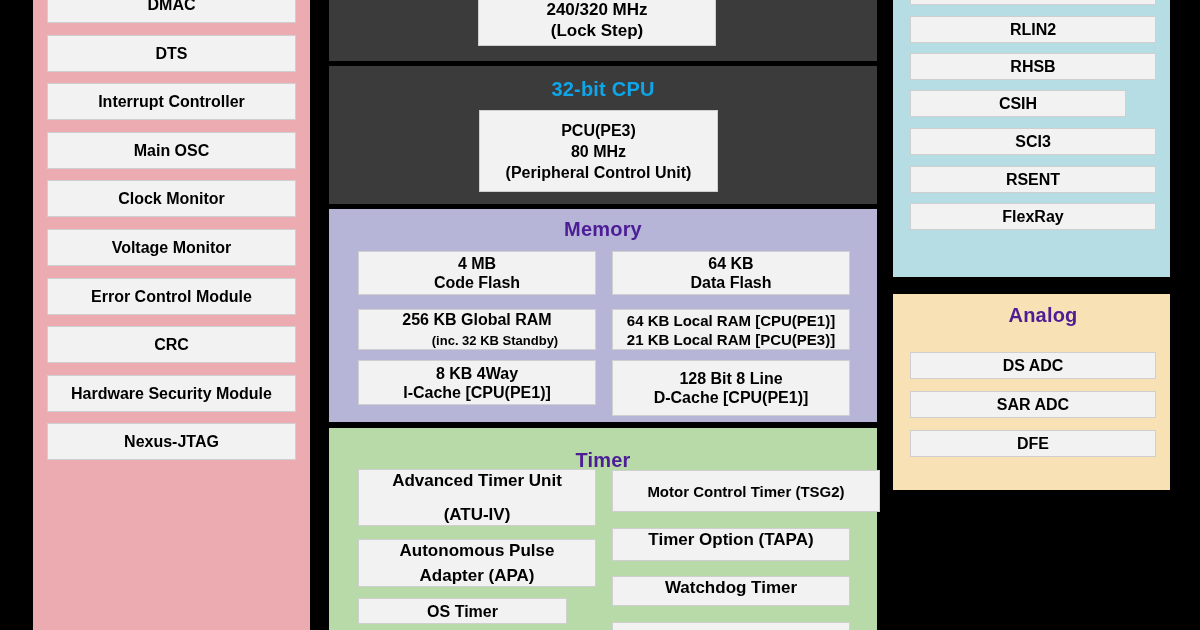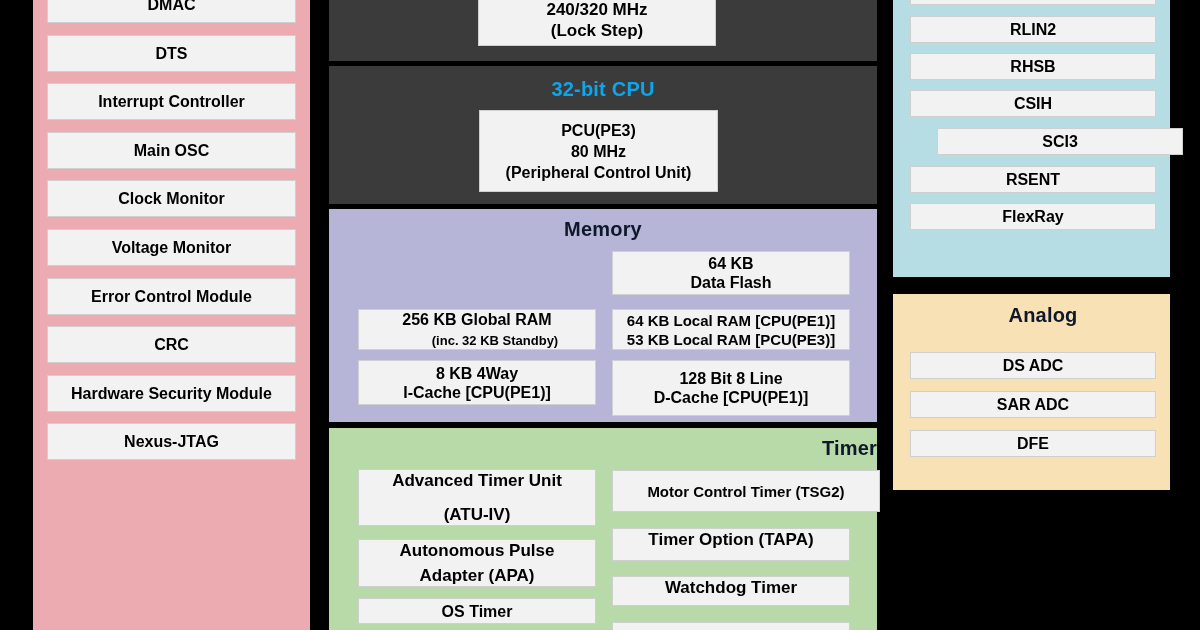--- a/index.html
+++ b/index.html
@@ -18,21 +18,21 @@
     -webkit-font-smoothing: antialiased;
   }
   .sec {
     position: absolute;
     box-sizing: border-box;
   }
   .sec-title {
     position: relative;
     text-align: center;
     font-size: 20px;
-    color: #0f172a;
+    color: #4c1d95;
     letter-spacing: 0.2px;
   }
   .sec-title.light { color: #0ea5e9; }
   .box {
     position: absolute;
     box-sizing: border-box;
     background: #f2f2f2;
     border: 1px solid #cfcfcf;
     display: flex;
     flex-direction: column;
@@ -85,65 +85,69 @@
     <div class="sec-title light" style="padding-top:12px;">32-bit CPU</div>
     <div class="box" style="left:150px; top:44px; width:239px; height:82px; line-height:21px;">
       <span>PCU(PE3)</span>
       <span>80 MHz</span>
       <span>(Peripheral Control Unit)</span>
     </div>
   </div>
 
   <div class="sec purple" style="left:329px; top:209px; width:548px; height:213px;">
     <div class="sec-title" style="padding-top:9px;">Memory</div>
+    <div class="box" style="left:29px;  top:42px;  width:238px; height:44px;">
+      <span>4 MB</span>
+      <span>Code Flash</span>
+    </div>
     <div class="box" style="left:283px; top:42px;  width:238px; height:44px;">
       <span>64 KB</span>
       <span>Data Flash</span>
     </div>
     <div class="box" style="left:29px;  top:100px; width:238px; height:41px;justify-content:space-between;">
       <span>256 KB Global RAM</span>
       <span class="l2-small">(inc. 32 KB Standby)</span>
     </div>
     <div class="box sm15" style="left:283px; top:100px; width:238px; height:41px;">
       <span>64 KB Local RAM [CPU(PE1)]</span>
-      <span>53 KB Local RAM [PCU(PE3)]</span>
+      <span>21 KB Local RAM [PCU(PE3)]</span>
     </div>
     <div class="box" style="left:29px;  top:151px; width:238px; height:45px;">
       <span>8 KB 4Way</span>
       <span>I-Cache [CPU(PE1)]</span>
     </div>
     <div class="box" style="left:283px; top:151px; width:238px; height:56px;">
       <span>128 Bit 8 Line</span>
       <span>D-Cache [CPU(PE1)]</span>
     </div>
   </div>
 
   <div class="sec green" style="left:329px; top:428px; width:548px; height:222px;">
-    <div class="sec-title" style="padding-top:9px;text-align:right;">Timer</div>
+    <div class="sec-title" style="padding-top:21px;">Timer</div>
     <div class="box lg" style="left:29px; top:41px; width:238px; height:57px;">
       <span>Advanced Timer Unit</span>
       <span>(ATU-IV)</span>
     </div>
     <div class="box lg" style="left:29px; top:111px; width:238px; height:48px;">
       <span>Autonomous Pulse</span>
       <span>Adapter (APA)</span>
     </div>
-    <div class="box" style="left:29px; top:170px; width:238px; height:26px;">OS Timer</div>
+    <div class="box" style="left:29px; top:170px; width:209px; height:26px;">OS Timer</div>
     <div class="box md" style="left:283px; top:42px; width:268px; height:42px;">Motor Control Timer (TSG2)</div>
     <div class="box lg" style="left:283px; top:100px; width:238px; height:33px;">Timer Option (TAPA)</div>
     <div class="box lg" style="left:283px; top:148px; width:238px; height:30px;">Watchdog Timer</div>
     <div class="box" style="left:283px; top:194px; width:238px; height:30px;"></div>
   </div>
 
   <div class="sec blue" style="left:893px; top:-40px; width:277px; height:317px;">
     <div class="box" style="left:17px; top:18px;  width:246px; height:27px;"></div>
     <div class="box" style="left:17px; top:56px;  width:246px; height:27px;">RLIN2</div>
     <div class="box" style="left:17px; top:93px;  width:246px; height:27px;">RHSB</div>
-    <div class="box" style="left:17px; top:130px; width:246px; height:27px;text-align:center;">CSIH</div>
-    <div class="box" style="left:17px; top:168px; width:246px; height:27px;margin-left:27px;">SCI3</div>
+    <div class="box" style="left:17px; top:130px; width:216px; height:27px;text-align:center;">CSIH</div>
+    <div class="box" style="left:17px; top:168px; width:246px; height:27px;">SCI3</div>
     <div class="box" style="left:17px; top:206px; width:246px; height:27px;">RSENT</div>
     <div class="box" style="left:17px; top:243px; width:246px; height:27px;">FlexRay</div>
   </div>
 
   <div class="sec tan" style="left:893px; top:294px; width:277px; height:196px;padding-left:23px;">
     <div class="sec-title" style="padding-top:10px;">Analog</div>
     <div class="box" style="left:17px; top:58px;  width:246px; height:27px;">DS ADC</div>
     <div class="box" style="left:17px; top:97px;  width:246px; height:27px;">SAR ADC</div>
     <div class="box" style="left:17px; top:136px; width:246px; height:27px;">DFE</div>
   </div>

